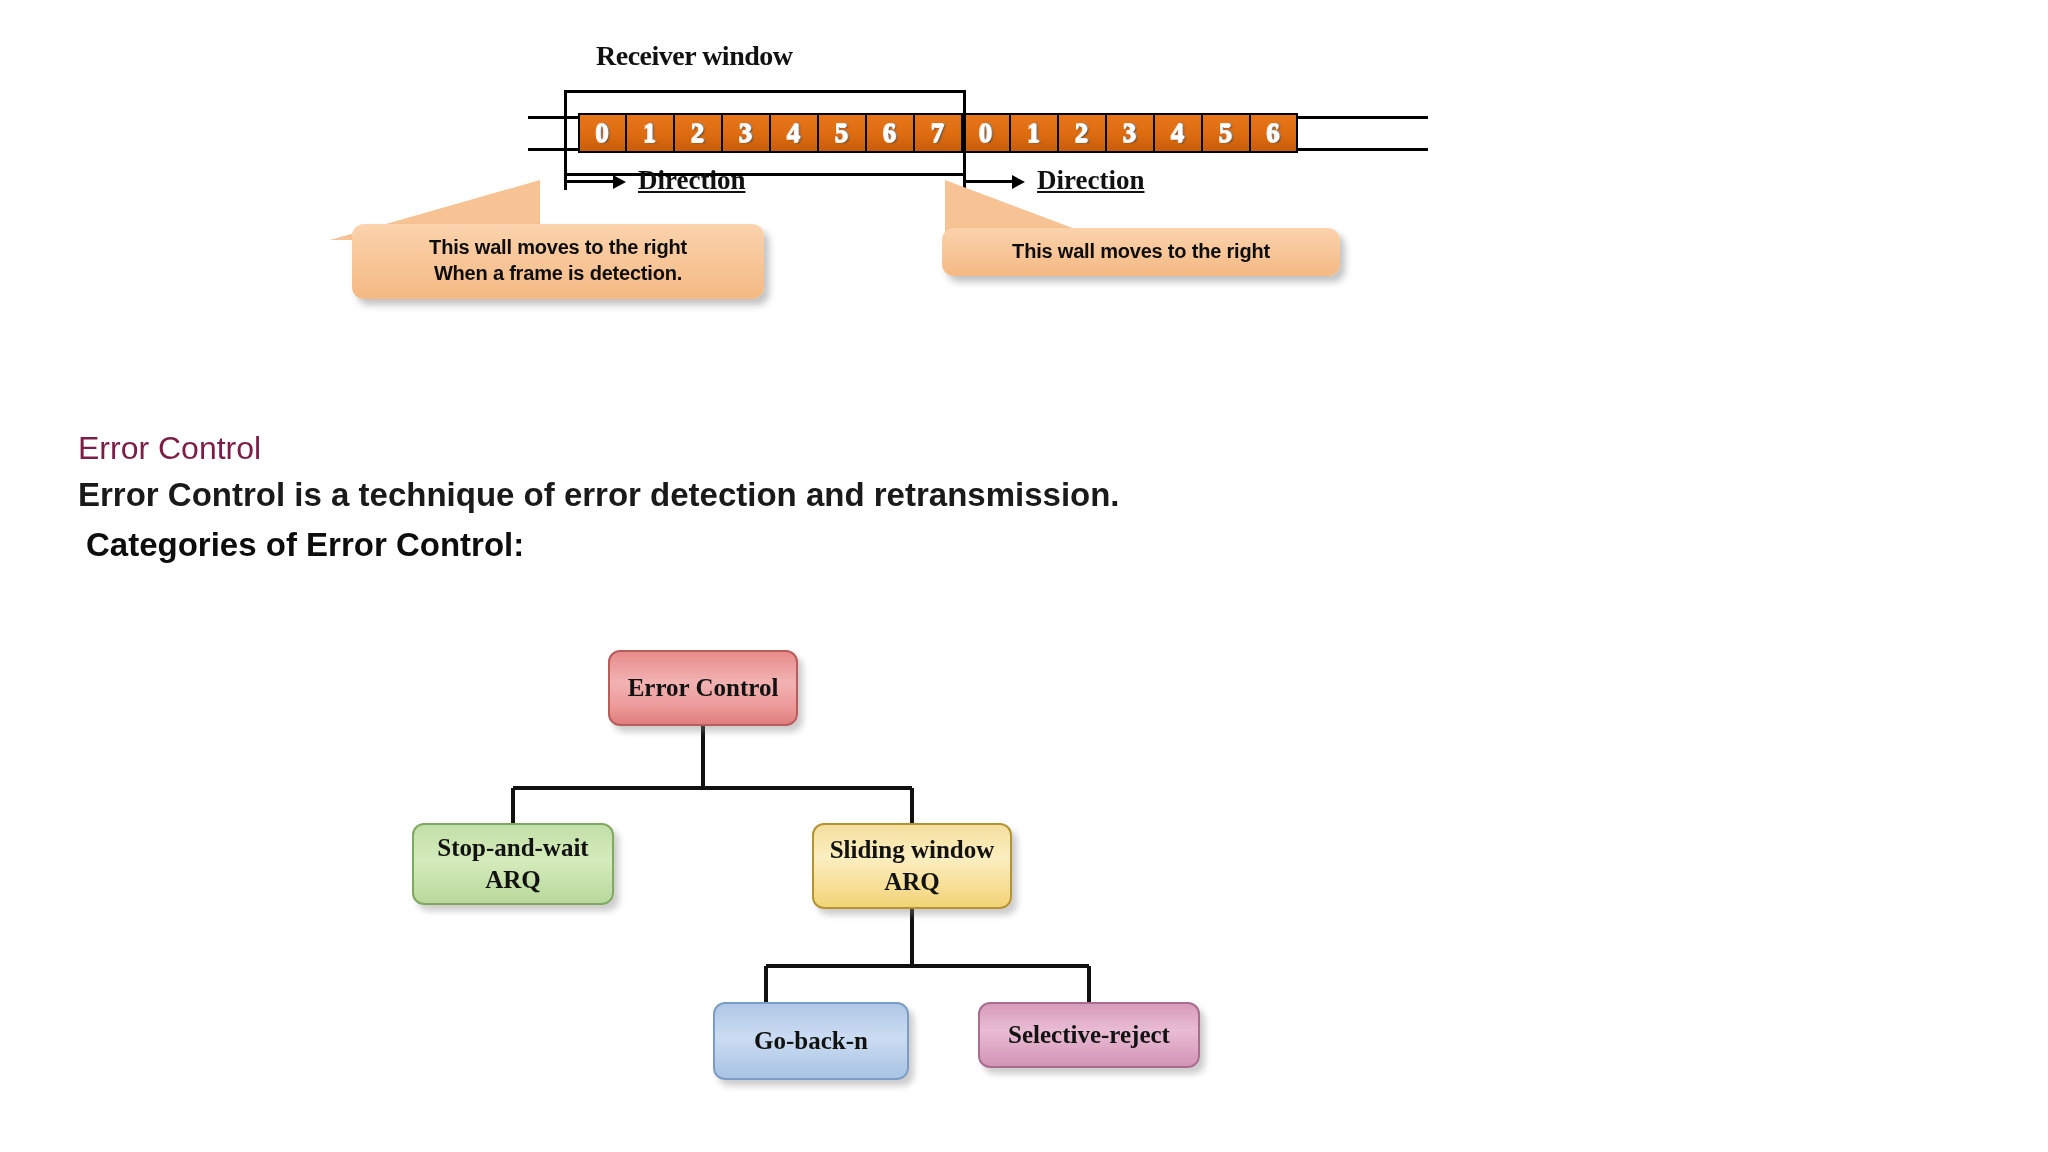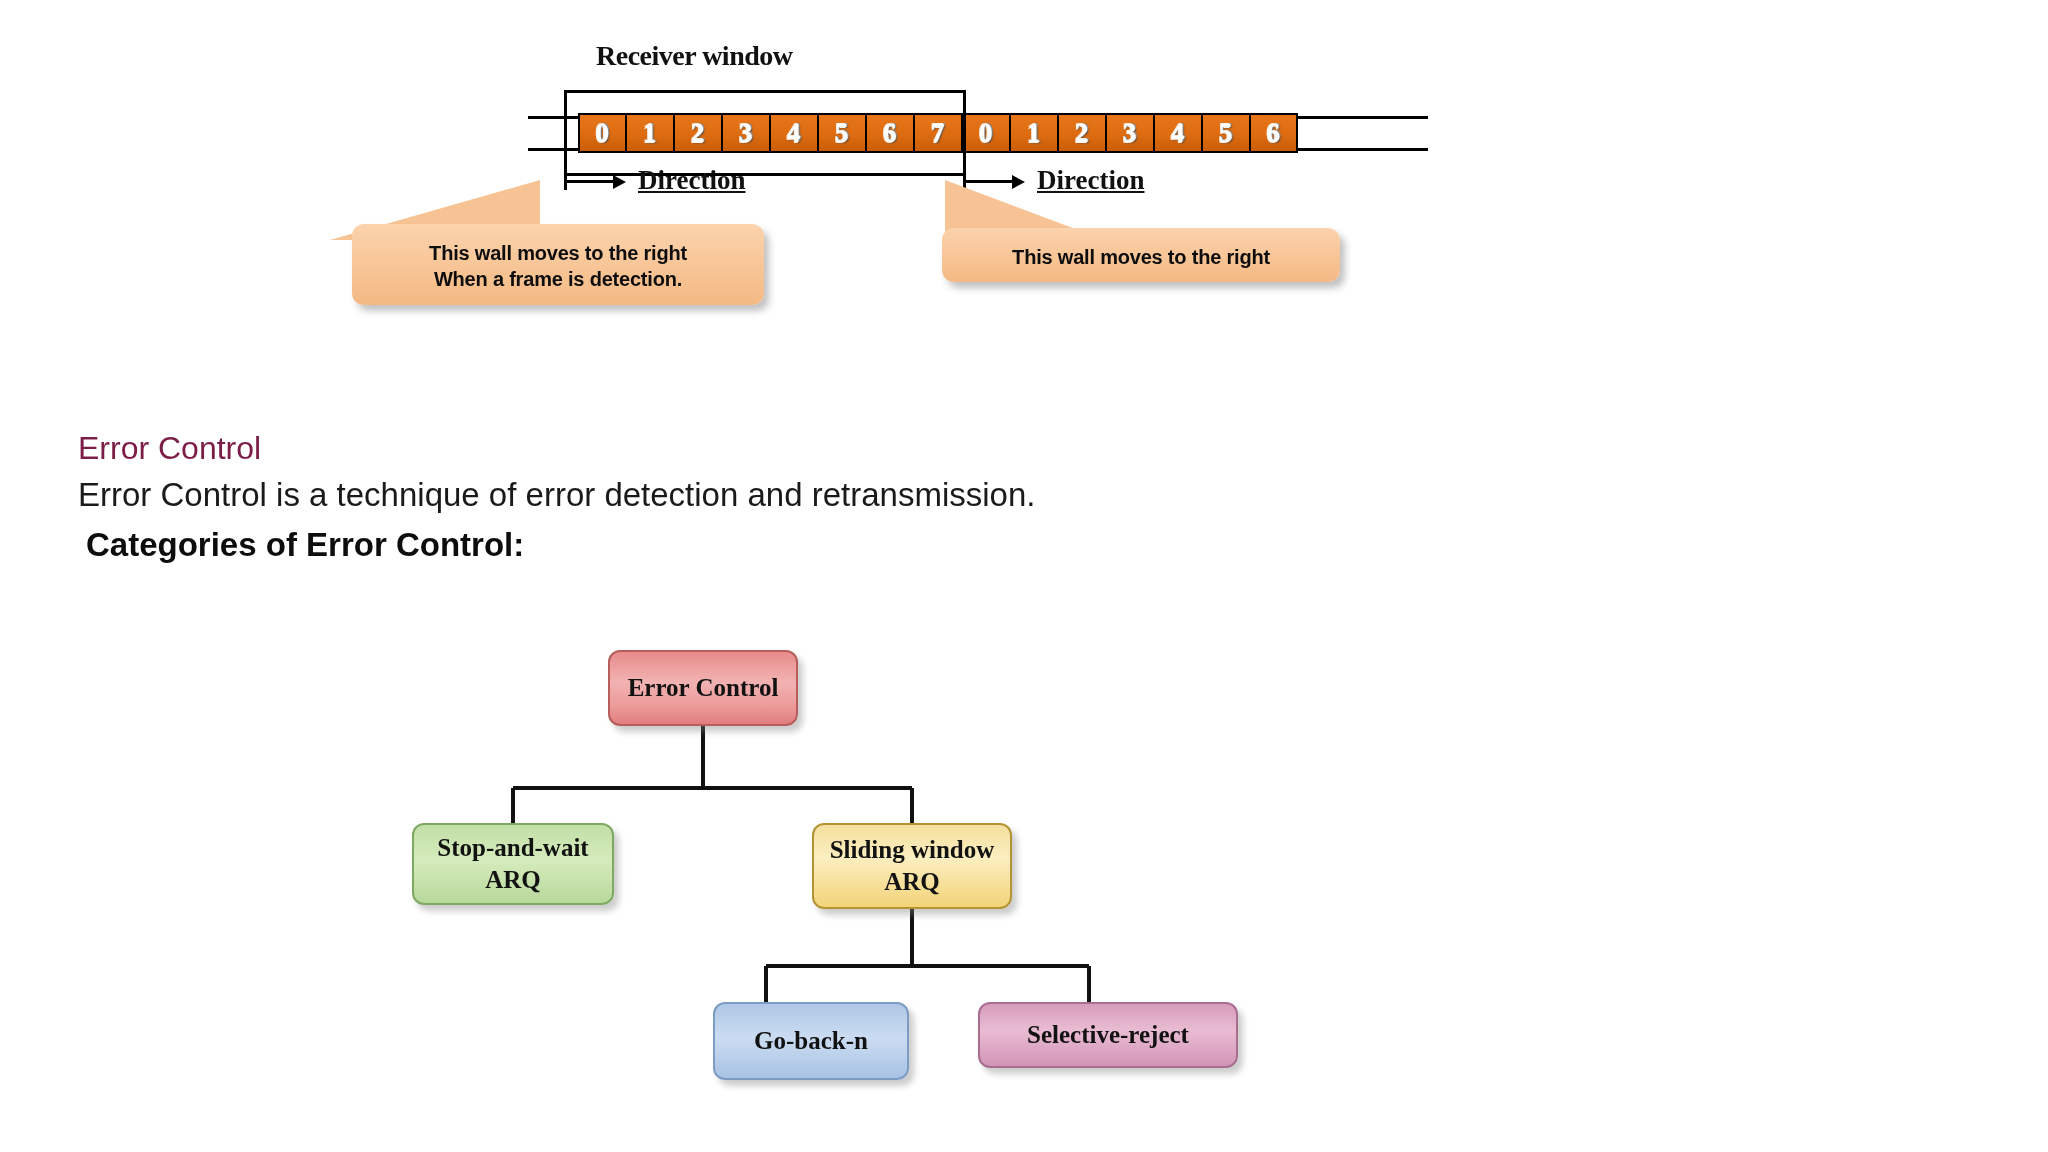--- a/index.html
+++ b/index.html
@@ -153,21 +153,21 @@
     border-right: 165px solid transparent;
     border-bottom: 62px solid #f7c394;
   }
 
   .callout {
     position: absolute;
     box-sizing: border-box;
     background: linear-gradient(180deg, #fbd3ad 0%, #f8c79a 45%, #f4b983 100%);
     border-radius: 12px;
     box-shadow: 5px 6px 7px rgba(120,120,120,0.45);
-    padding: 16px 18px 12px 18px;
+    padding: 10px 18px 12px 18px;
     text-align: center;
     font-family: "Liberation Sans", sans-serif;
     font-weight: bold;
     font-size: 20px;
     line-height: 1.32;
     color: #0d0d0d;
     letter-spacing: -0.2px;
   }
   #callout-left  { left: 352px; top: 224px; width: 412px; }
   #callout-right { left: 942px; top: 228px; width: 398px; }
@@ -184,20 +184,21 @@
     color: #7b1d46;
     line-height: 1.30;
     margin: 0 0 4px 0;
     font-weight: normal;
   }
   #error-control-desc {
     font-size: 33px;
     color: #1a1a1a;
     line-height: 1.30;
     margin: 0 0 4px 0;
+    font-weight: bold;
   }
   #error-control-categories {
     font-size: 33px;
     color: #0d0d0d;
     font-weight: bold;
     line-height: 1.30;
     margin: 8px;
   }
 
   
@@ -246,21 +247,21 @@
     background: linear-gradient(180deg, #f4df9e 0%, #fbeec0 40%, #f3d378 100%);
     border: 2px solid #b49333;
   }
   #node-go-back-n {
     left: 681px; top: 392px; width: 196px; height: 78px;
     background: linear-gradient(180deg, #aec7e6 0%, #cbdcf2 45%, #a8c3e4 100%);
     border: 2px solid #7d9cc4;
     margin-left: 32px;
   }
   #node-selective-reject {
-    left: 978px; top: 392px; width: 260px; height: 66px;
+    left: 978px; top: 392px; width: 222px; height: 66px;
     background: linear-gradient(180deg, #d79bbb 0%, #e9bcd3 42%, #d294b6 100%);
     border: 2px solid #a96d8e;
   }
 </style>
 </head>
 <body>
 
 <div id="window-figure">
 
   <div id="receiver-window-label">Receiver window</div>

